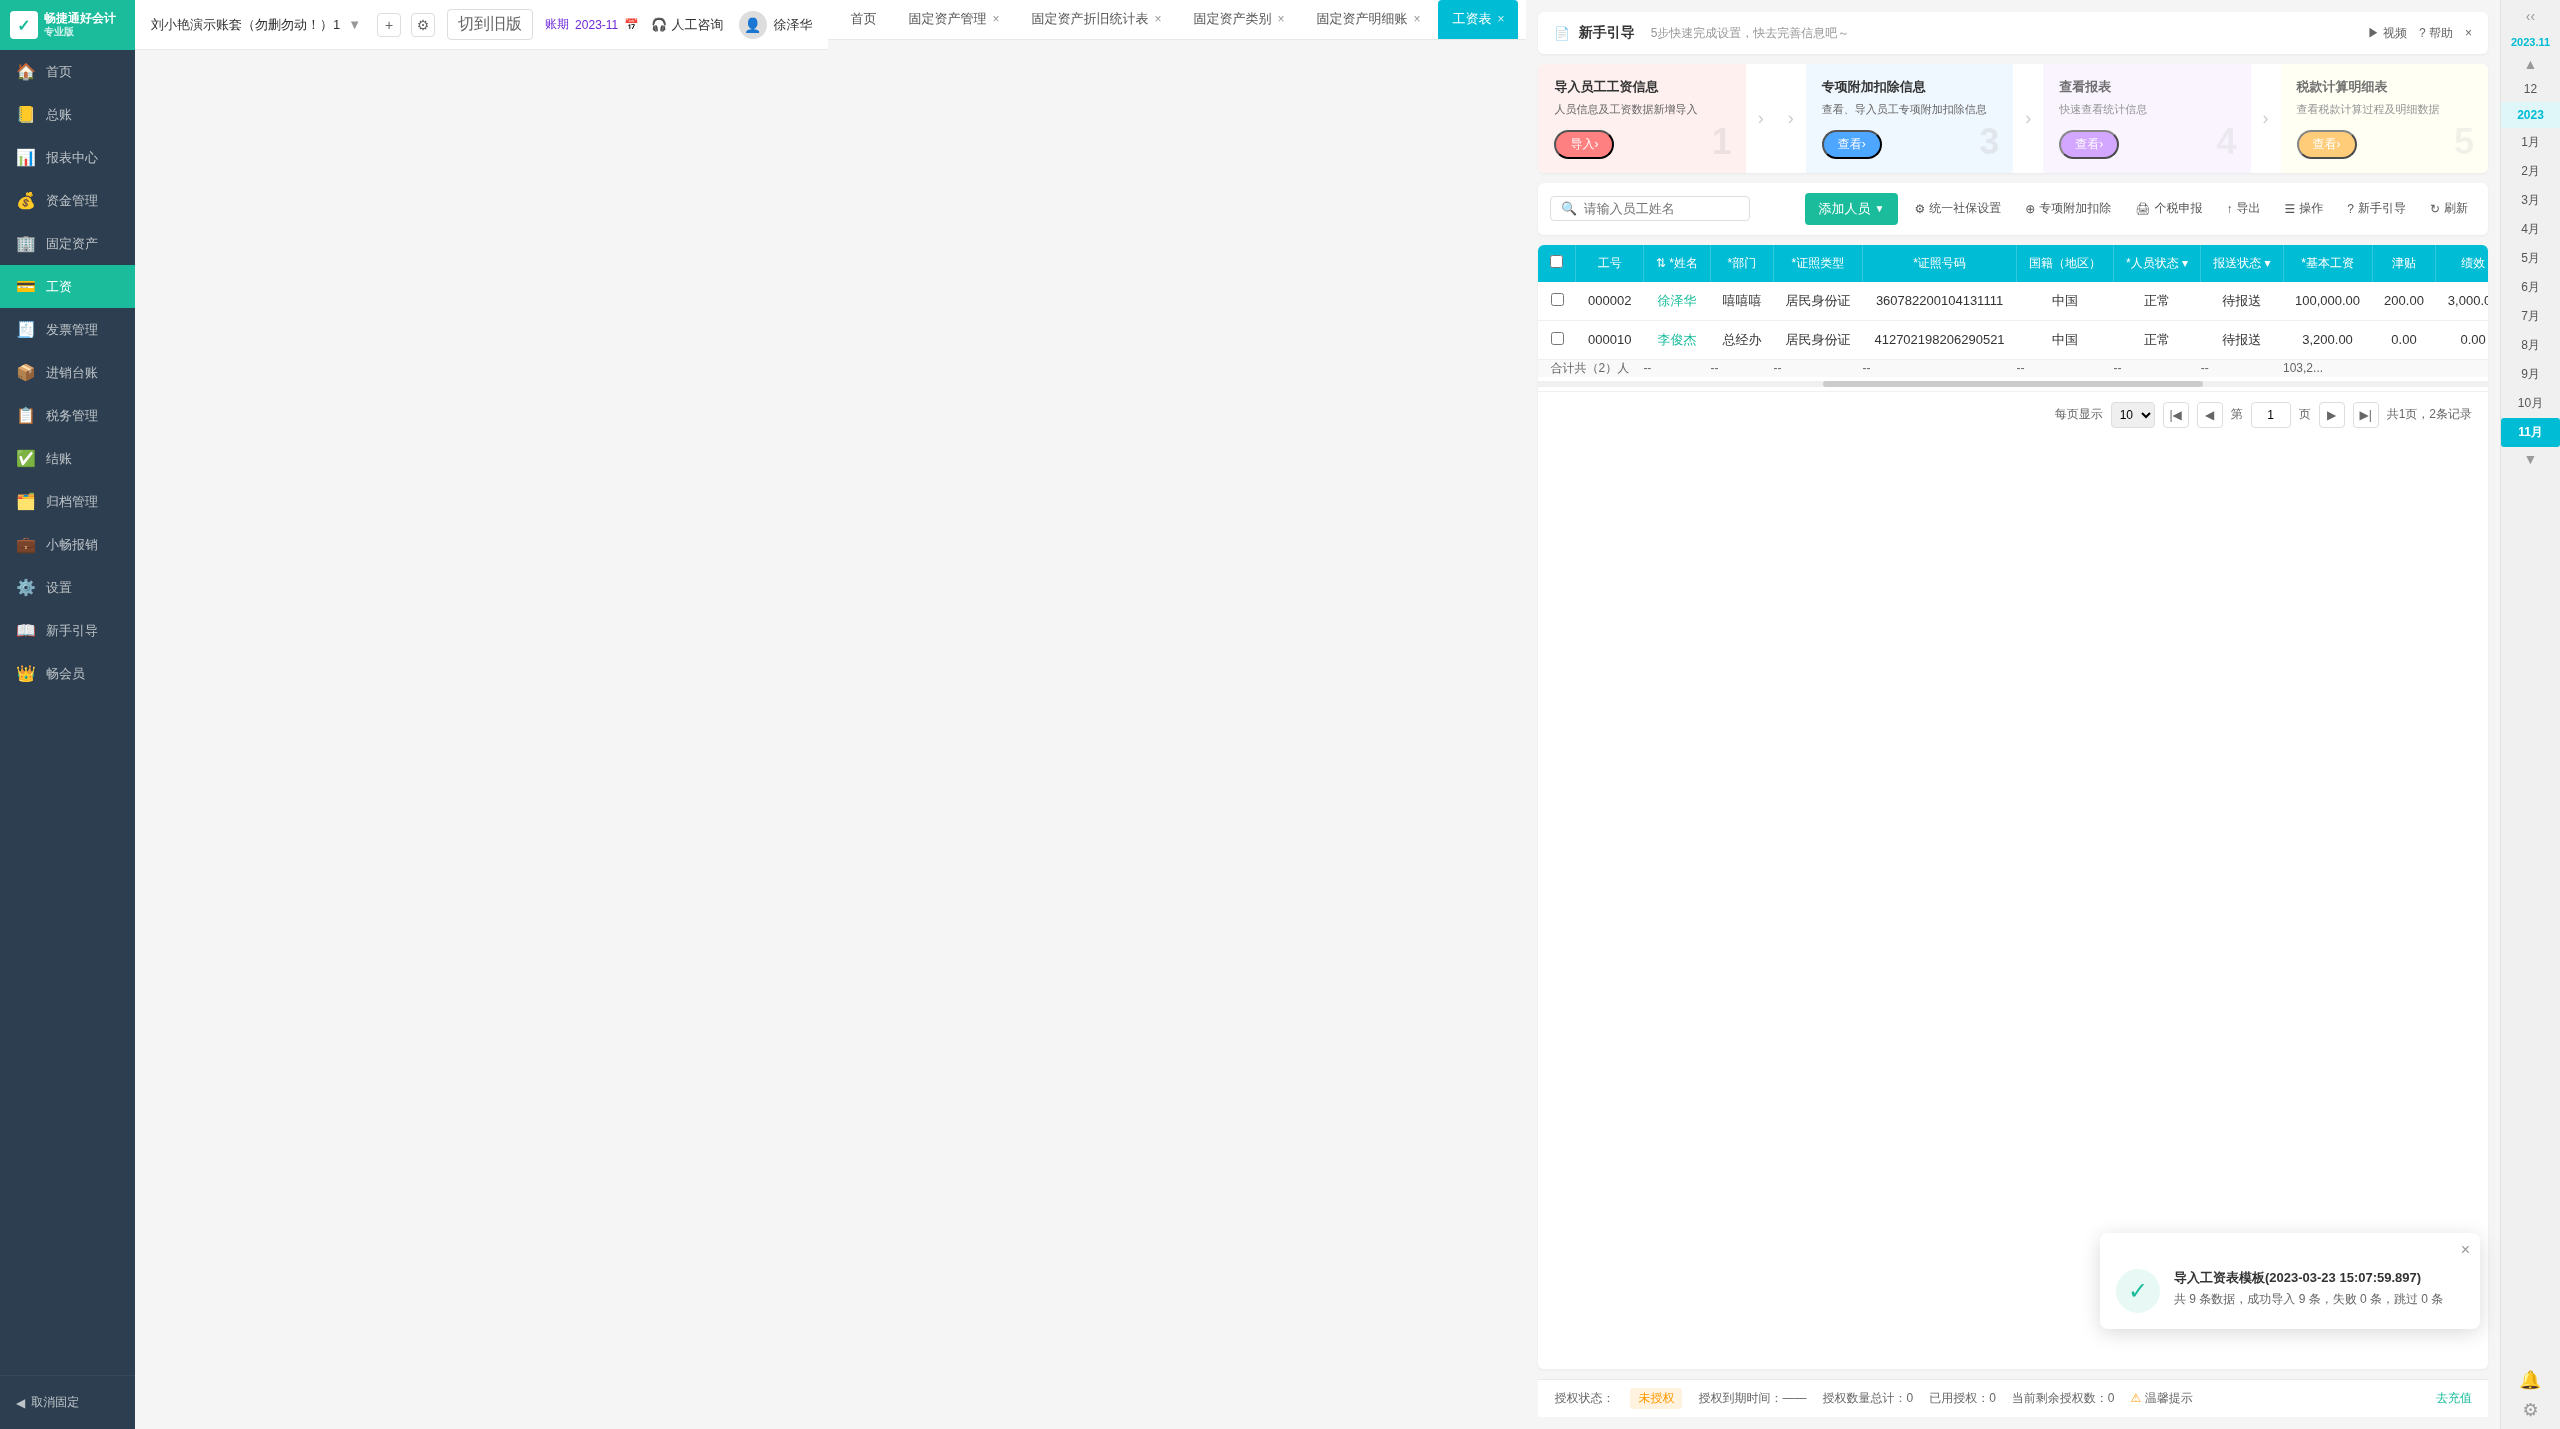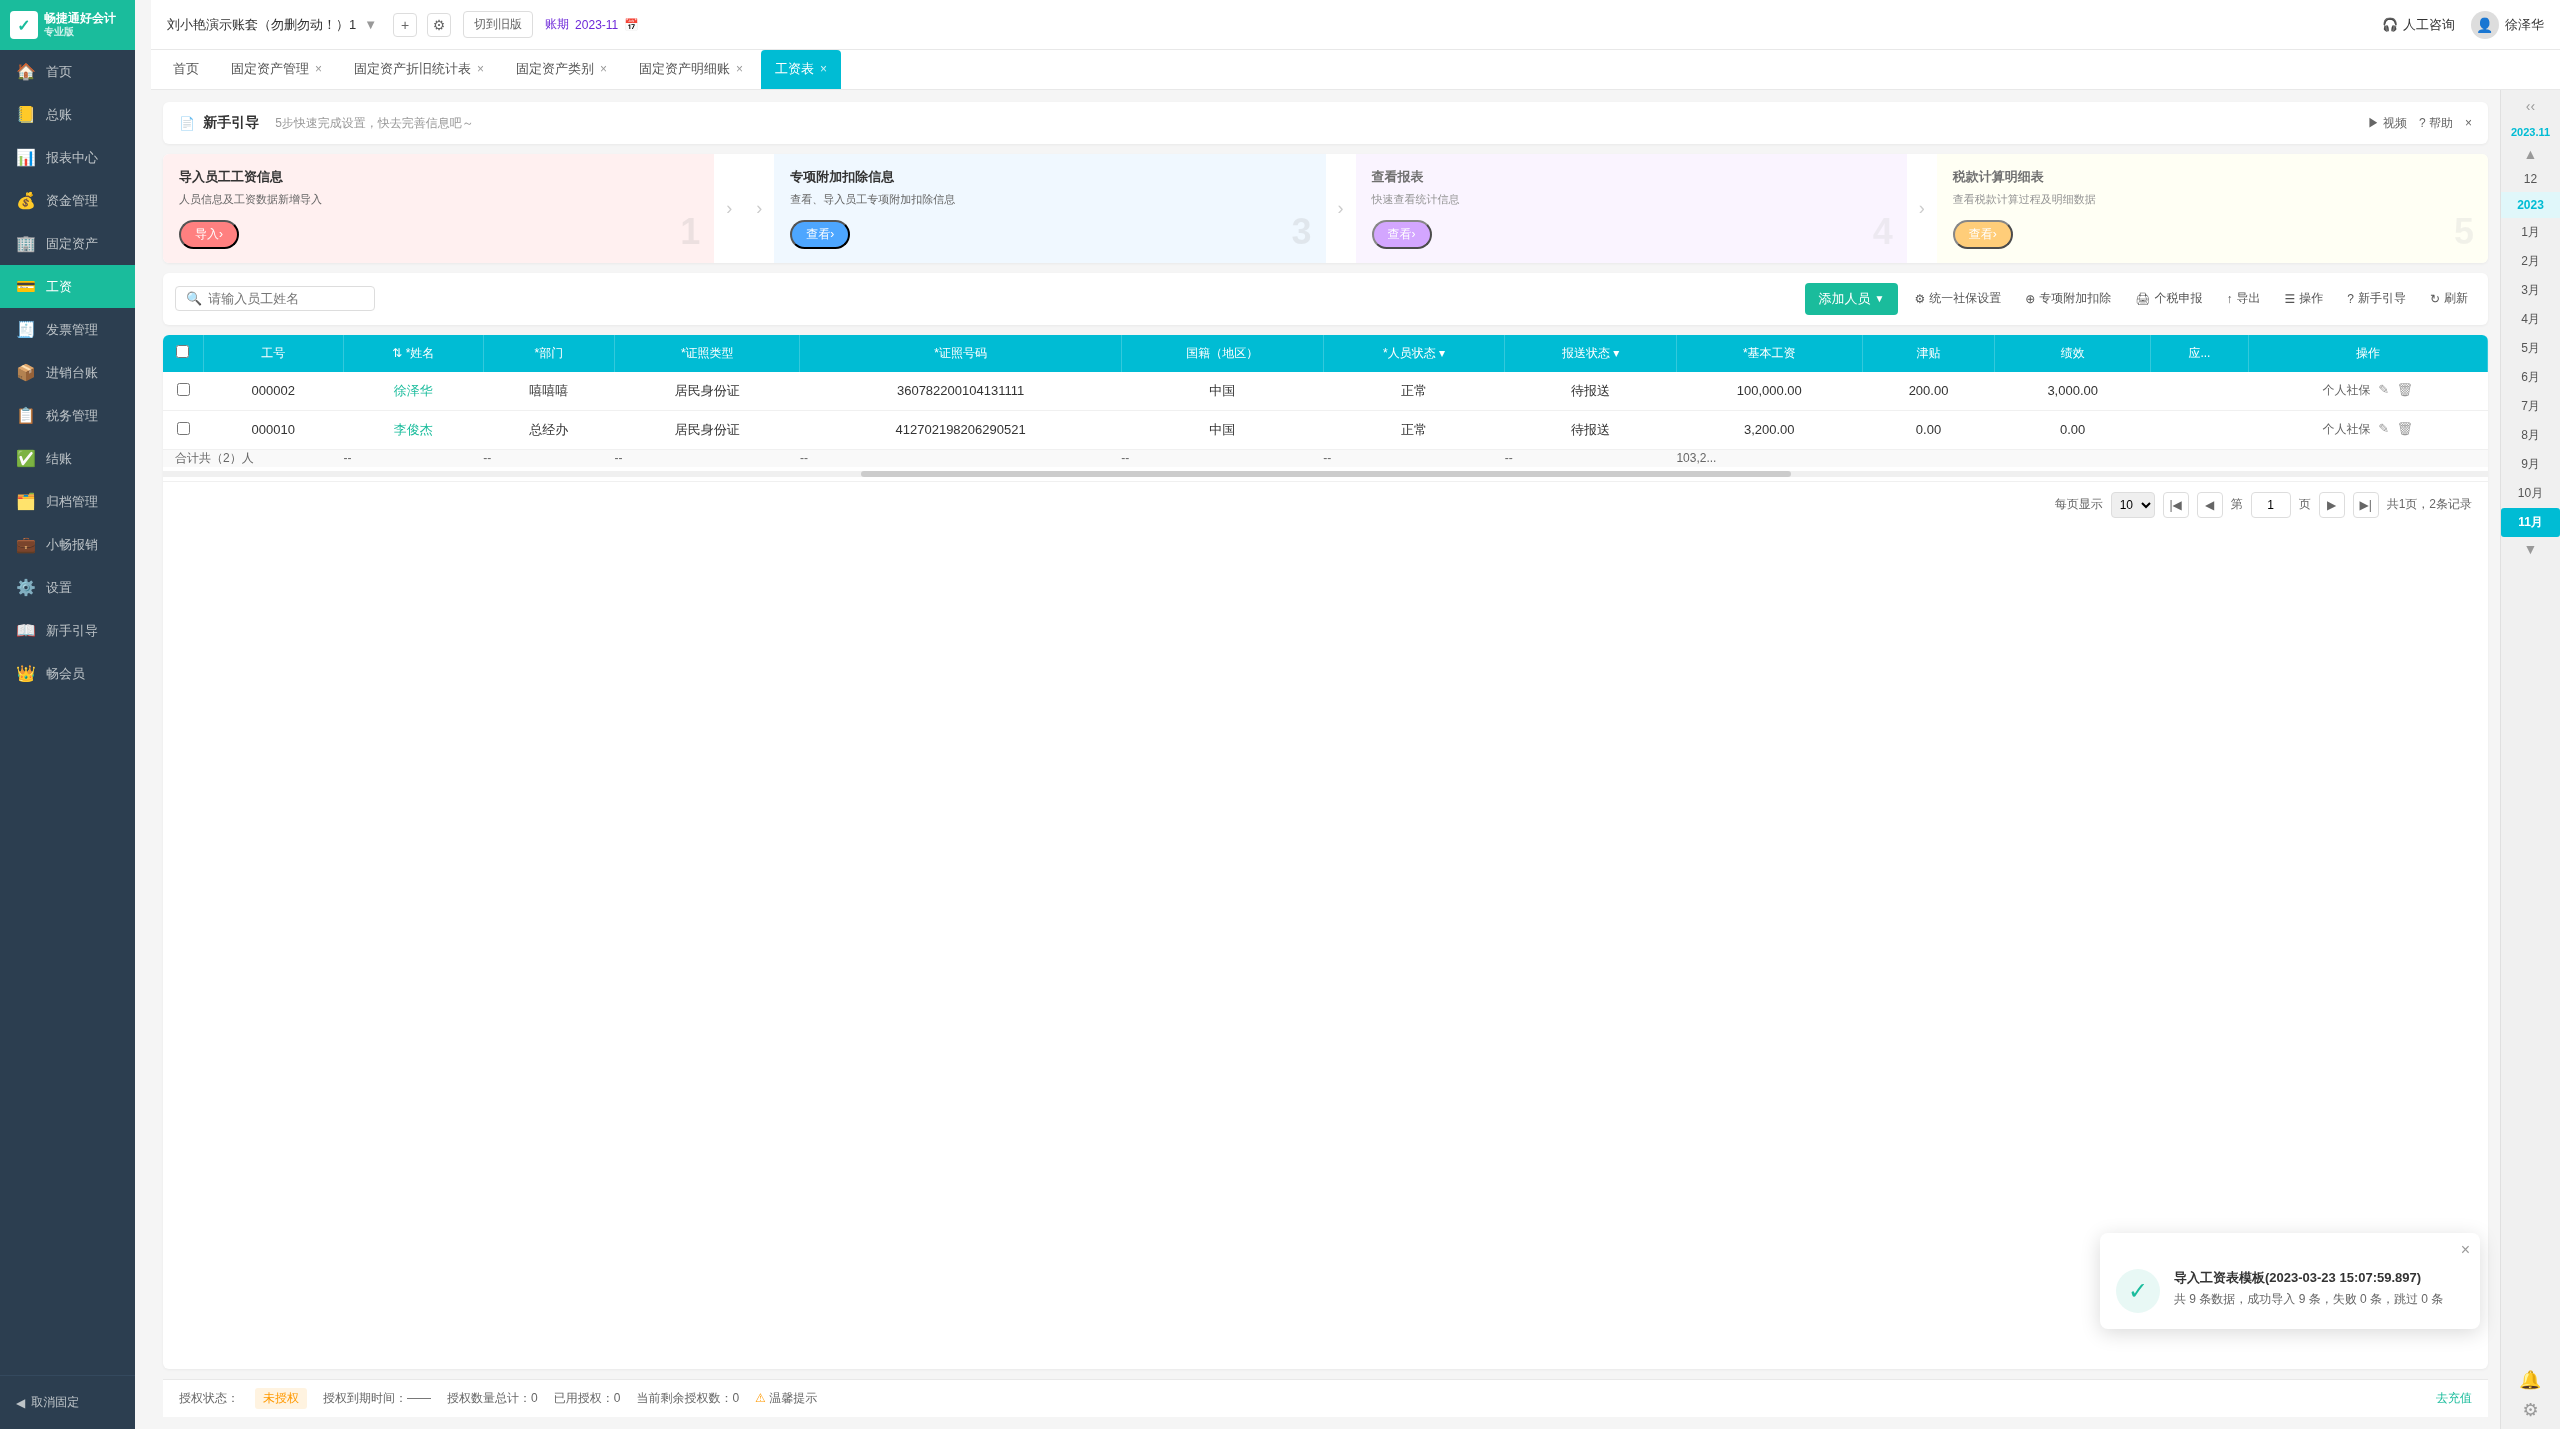--- a/index.html
+++ b/index.html
@@ -59,23 +59,22 @@
       padding: 10px 16px;
       color: #bdc3c7;
       cursor: pointer;
       font-size: 12px;
     }
 
     
     .main-content {
       flex: 1;
       display: flex;
-      flex-direction: column;
+      flex-direction: row;
       overflow: hidden;
-      padding-left: 16px;
     }
 
     
     .topbar {
       background: white;
       height: 50px;
       display: flex;
       align-items: center;
       padding: 0 16px;
       border-bottom: 1px solid #e8e8e8;
@@ -95,21 +94,21 @@
       display: flex; align-items: center; justify-content: center;
       cursor: pointer;
       font-size: 14px;
       color: #666;
     }
     .topbar-switch-btn {
       background: white;
       border: 1px solid #ddd;
       padding: 4px 10px;
       border-radius: 4px;
-      font-size: 12px;
+      font-size: 16px;
       color: #666;
       cursor: pointer;
     }
     .topbar-period {
       display: flex; align-items: center; gap: 6px;
       font-size: 12px; color: #6d28d9;
     }
     .topbar-right {
       margin-left: auto;
       display: flex; align-items: center; gap: 16px;

